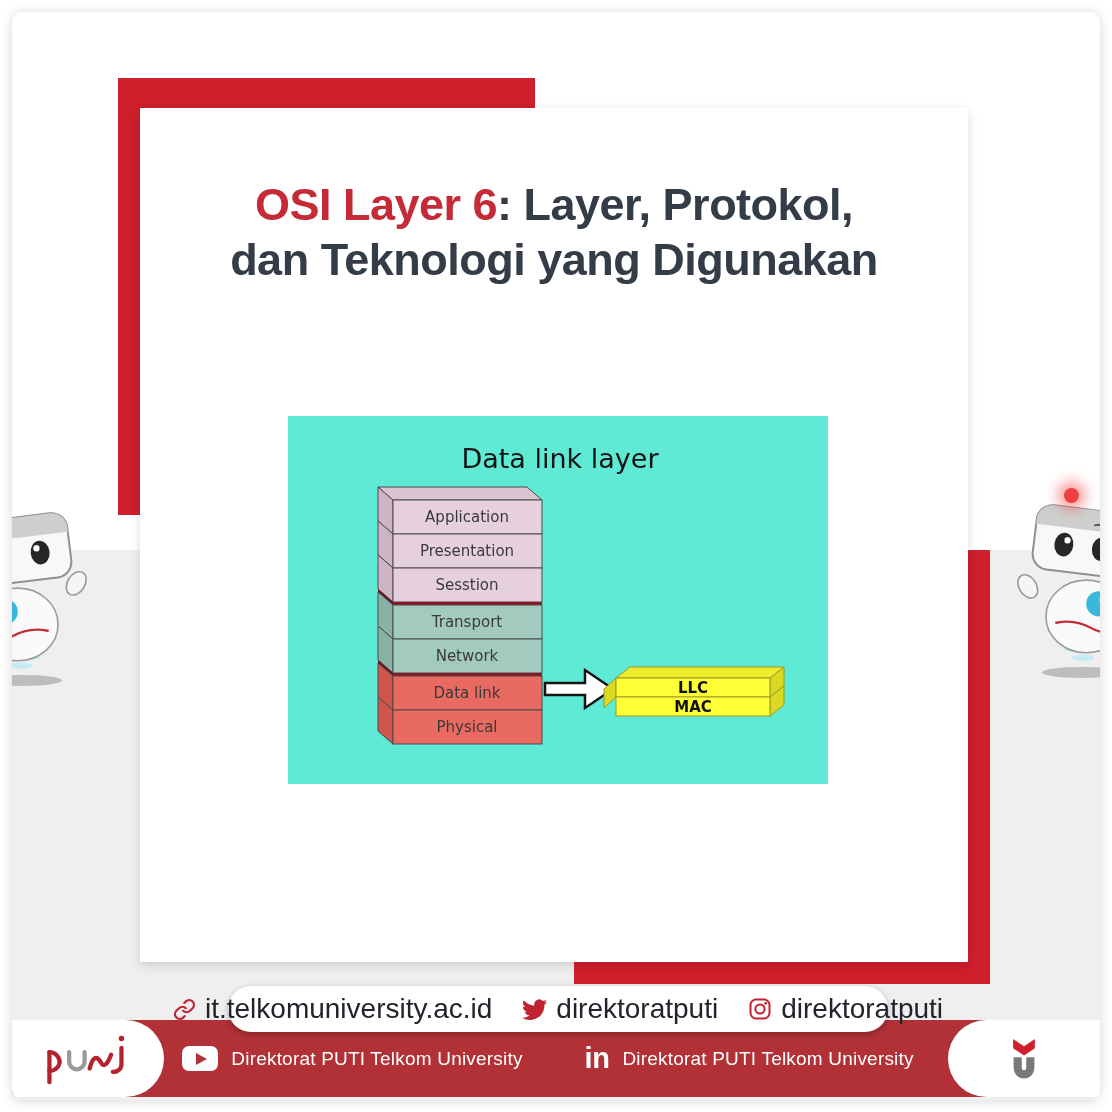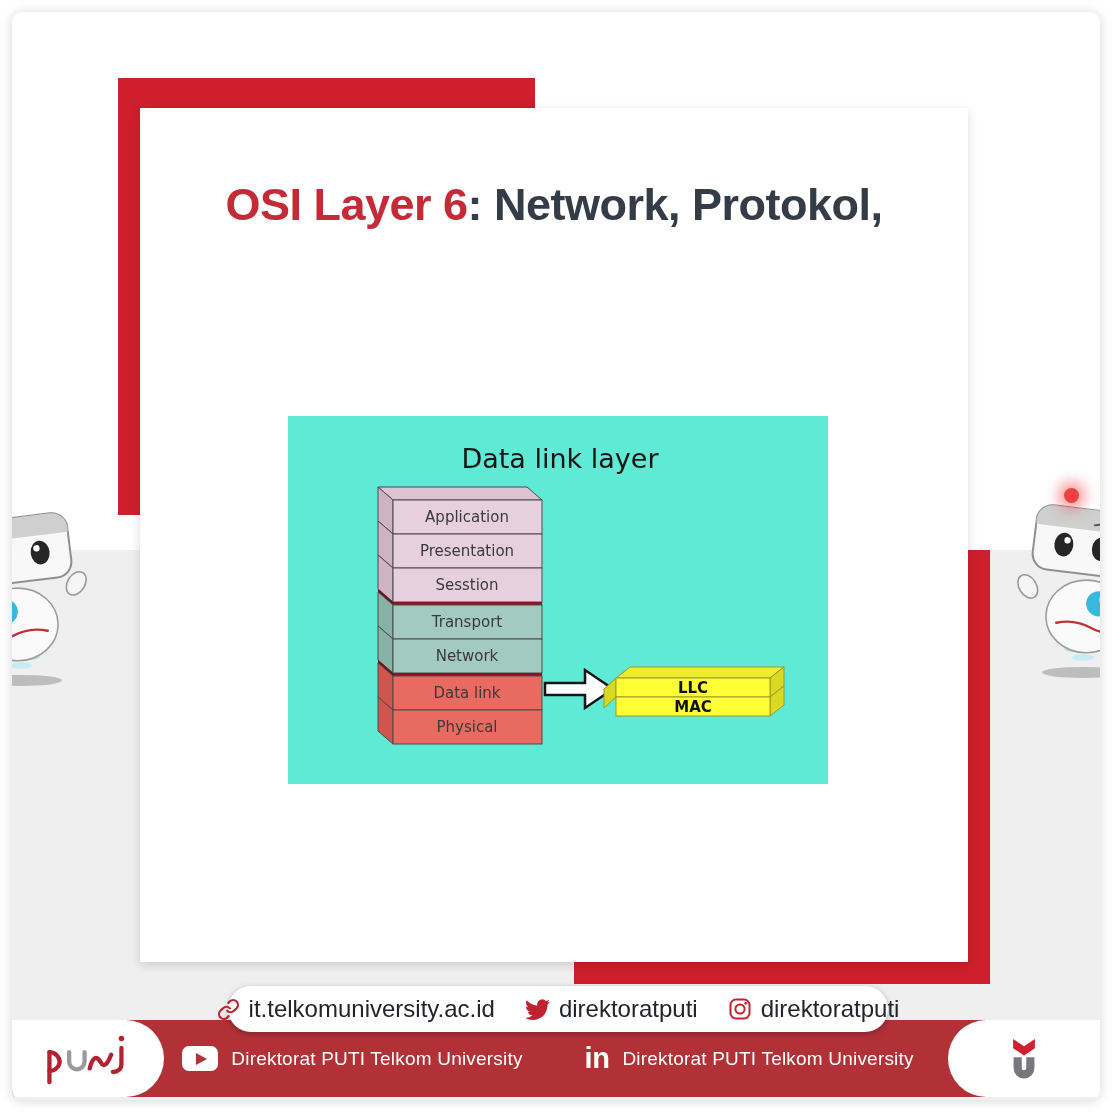--- a/index.html
+++ b/index.html
@@ -14,21 +14,21 @@
   .slide-card{position:absolute;left:128px;top:96px;width:828px;height:854px;background:#ffffff;
               box-shadow:0 3px 10px rgba(0,0,0,.15);}
   .slide-title{position:absolute;top:70px;left:0;width:100%;text-align:center;font-weight:bold;
                font-size:45px;line-height:1.22;color:#343c48;letter-spacing:-.5px;}
   .slide-title .hl{color:#c52b36;}
   .diagram{position:absolute;left:148px;top:308px;width:540px;height:368px;background:#5eead4;}
   .diagram svg{display:block;width:100%;height:100%;}
   .contact-pill{position:absolute;left:216px;top:974px;width:660px;height:46px;background:#ffffff;
                 border-radius:23px;box-shadow:0 2px 6px rgba(0,0,0,.28);display:flex;align-items:center;
                 justify-content:center;gap:30px;z-index:30;}
-  .contact-item{display:flex;align-items:center;gap:9px;font-size:24px;font-weight:500;color:#20252b;}
+  .contact-item{display:flex;align-items:center;gap:9px;font-size:28px;font-weight:500;color:#20252b;}
   .contact-item svg{display:block;}
   .bottom-bar{position:absolute;left:0;right:16px;top:1008px;height:77px;background:#b23137;z-index:20;
               display:flex;align-items:center;justify-content:center;gap:62px;}
   .bar-item{display:flex;align-items:center;gap:13px;color:#ffffff;font-size:19px;font-weight:500;
             letter-spacing:.2px;}
   .yt-icon{width:36px;height:25px;background:#ffffff;border-radius:7px;position:relative;}
   .yt-icon::after{content:"";position:absolute;left:14px;top:6.5px;border-left:11px solid #b23137;
                   border-top:6px solid transparent;border-bottom:6px solid transparent;}
   .li-icon{font-weight:bold;font-size:29px;line-height:1;letter-spacing:-.5px;}
   .logo-pill{position:absolute;top:1008px;height:77px;background:#ffffff;z-index:25;display:flex;
@@ -87,21 +87,22 @@
         <ellipse cx="124" cy="62" rx="12" ry="15" fill="#262626"></ellipse>
         <circle cx="120" cy="56" r="4" fill="#ffffff"></circle>
         <path d="M62,36 q12,-8 26,-3" stroke="#555" stroke-width="2.5" fill="none" stroke-linecap="round"></path>
       </g>
       <ellipse cx="170" cy="112" rx="11" ry="16" transform="rotate(32 170 112)" fill="#f5f5f5" stroke="#999" stroke-width="2"></ellipse>
     </svg>
     <div class="glow-dot"></div>
 
     <div class="slide-card">
       <div class="slide-title">
-        <span class="hl">OSI Layer 6</span><span>: Network, Protokol,</span>
+        <span class="hl">OSI Layer 6</span><span>: Layer, Protokol,</span>
+        <div>dan Teknologi yang Digunakan</div>
       </div>
 
       <div class="diagram">
         <svg viewBox="0 0 540 368" font-family="DejaVu Sans, sans-serif">
           <text x="272" y="52" text-anchor="middle" font-size="27" fill="#151515">Data link layer</text>
 
           <polygon points="105,84 254,84 239,71 90,71" fill="#dcc3d2" stroke="#4a4a4a" stroke-width="1"></polygon>
 
           <polygon points="90,71 105,84 105,118 90,105" fill="#cdb3c4" stroke="#4a4a4a" stroke-width="1"></polygon>
           <polygon points="90,105 105,118 105,152 90,139" fill="#cdb3c4" stroke="#4a4a4a" stroke-width="1"></polygon>

